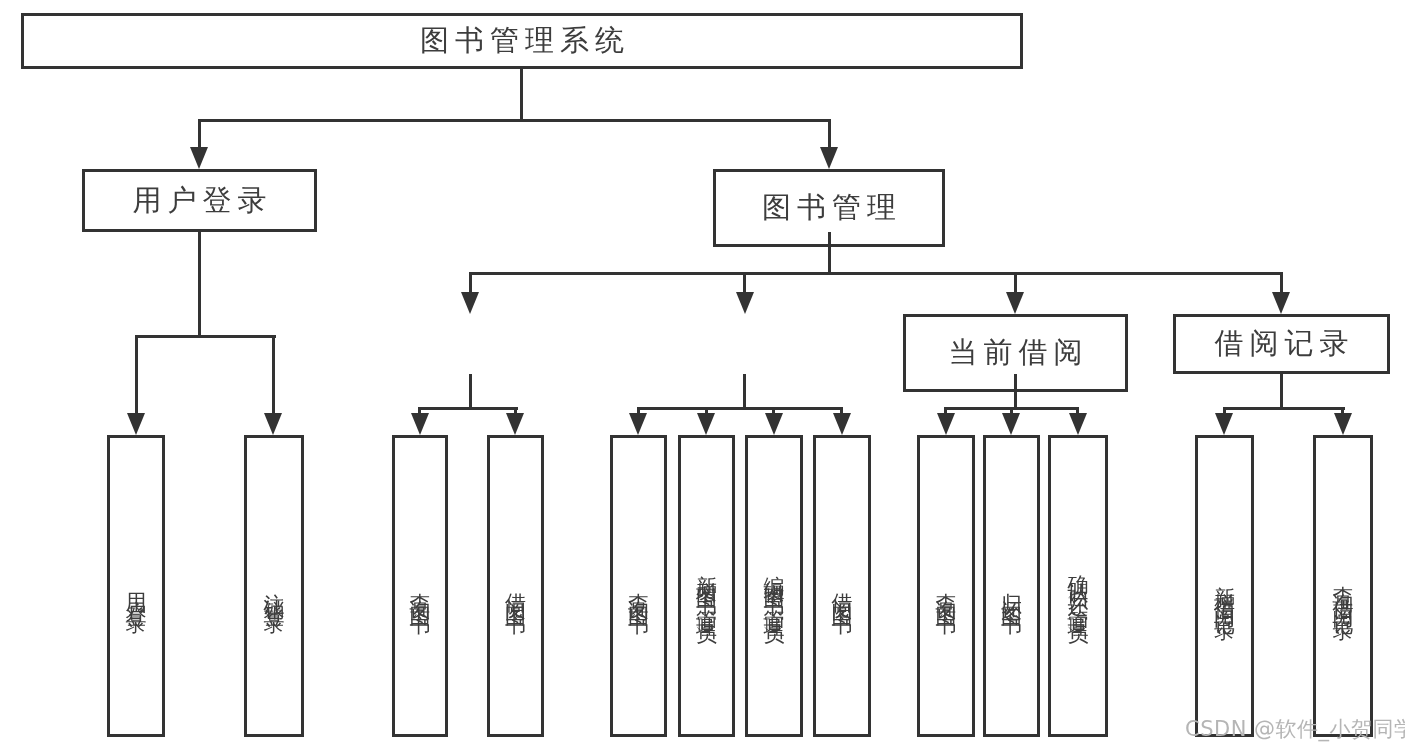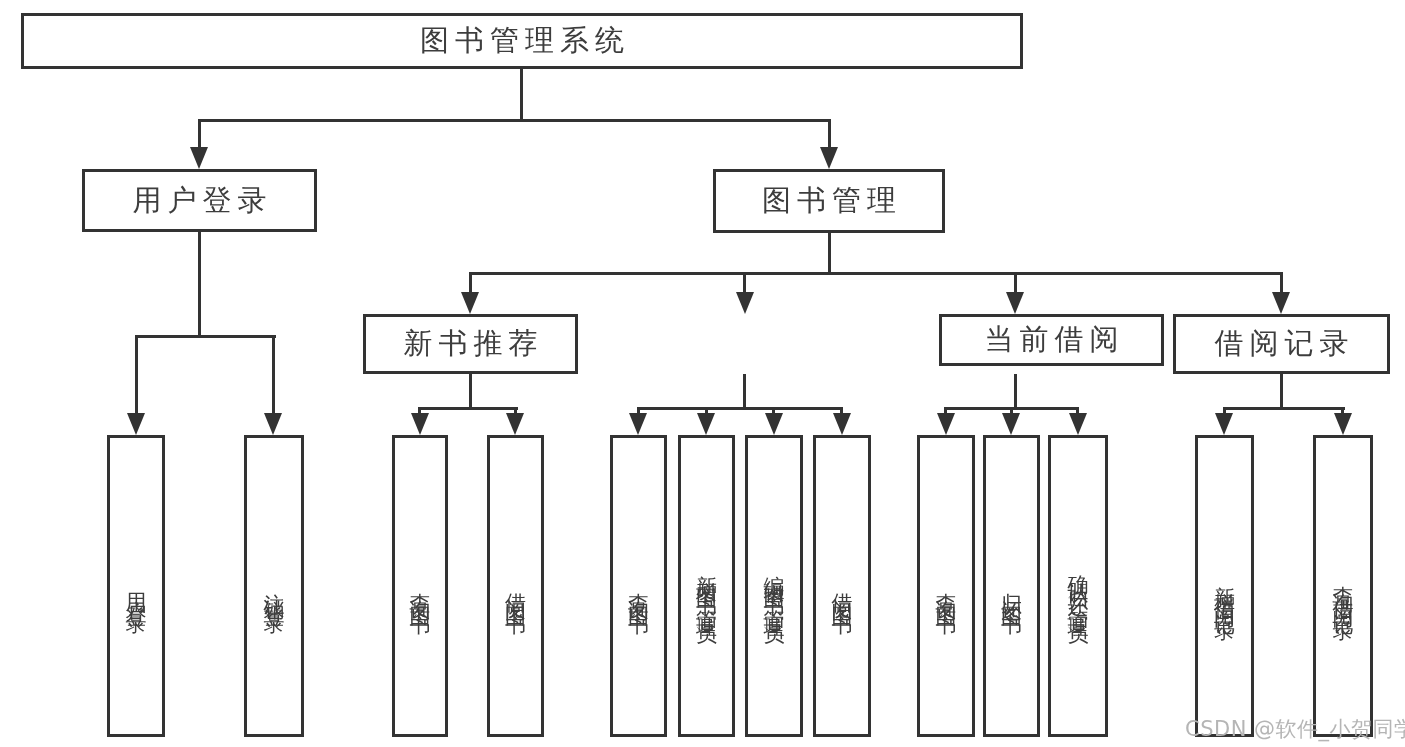--- a/index.html
+++ b/index.html
@@ -43,21 +43,21 @@
   <div class="vl" style="left:520px;top:69px;height:52px;"></div>
   <div class="hl" style="left:198px;top:119px;width:633px;"></div>
   <div class="vl" style="left:198px;top:119px;height:30px;"></div>
   <div class="ar" style="left:190px;top:147px;"></div>
   <div class="vl" style="left:828px;top:119px;height:30px;"></div>
   <div class="ar" style="left:820px;top:147px;"></div>
 
   <div class="node h-node" style="left:82px;top:169px;width:235px;height:63px;">
     <span>用户登录</span>
   </div>
-  <div class="node h-node" style="left:713px;top:169px;width:232px;height:64px;">
+  <div class="node h-node" style="left:713px;top:169px;width:232px;height:78px;">
     <span>图书管理</span>
   </div>
 
   <div class="vl" style="left:198px;top:232px;height:104px;"></div>
   <div class="hl" style="left:135px;top:335px;width:141px;"></div>
   <div class="vl" style="left:135px;top:335px;height:80px;"></div>
   <div class="ar" style="left:127px;top:413px;"></div>
   <div class="vl" style="left:272px;top:335px;height:80px;"></div>
   <div class="ar" style="left:264px;top:413px;"></div>
 
@@ -65,24 +65,21 @@
   <div class="hl" style="left:469px;top:272px;width:814px;"></div>
   <div class="vl" style="left:469px;top:272px;height:22px;"></div>
   <div class="ar" style="left:461px;top:292px;"></div>
   <div class="vl" style="left:743px;top:272px;height:22px;"></div>
   <div class="ar" style="left:736px;top:292px;"></div>
   <div class="vl" style="left:1014px;top:272px;height:22px;"></div>
   <div class="ar" style="left:1006px;top:292px;"></div>
   <div class="vl" style="left:1280px;top:272px;height:22px;"></div>
   <div class="ar" style="left:1272px;top:292px;"></div>
 
-  <div class="node h-node" style="left:363px;top:314px;width:215px;height:60px;">
-    <span>新书推荐</span>
-  </div>
-  <div class="node h-node" style="left:903px;top:314px;width:225px;height:52px;margin-left:36px;">
+  <div class="node h-node" style="left:903px;top:314px;width:225px;height:78px;">
     <span>当前借阅</span>
   </div>
   <div class="node h-node" style="left:1173px;top:314px;width:217px;height:60px;">
     <span>借阅记录</span>
   </div>
 
   <div class="vl" style="left:469px;top:374px;height:35px;"></div>
   <div class="hl" style="left:418px;top:407px;width:100px;"></div>
   <div class="vl" style="left:418px;top:407px;height:10px;"></div>
   <div class="ar" style="left:411px;top:413px;"></div>

